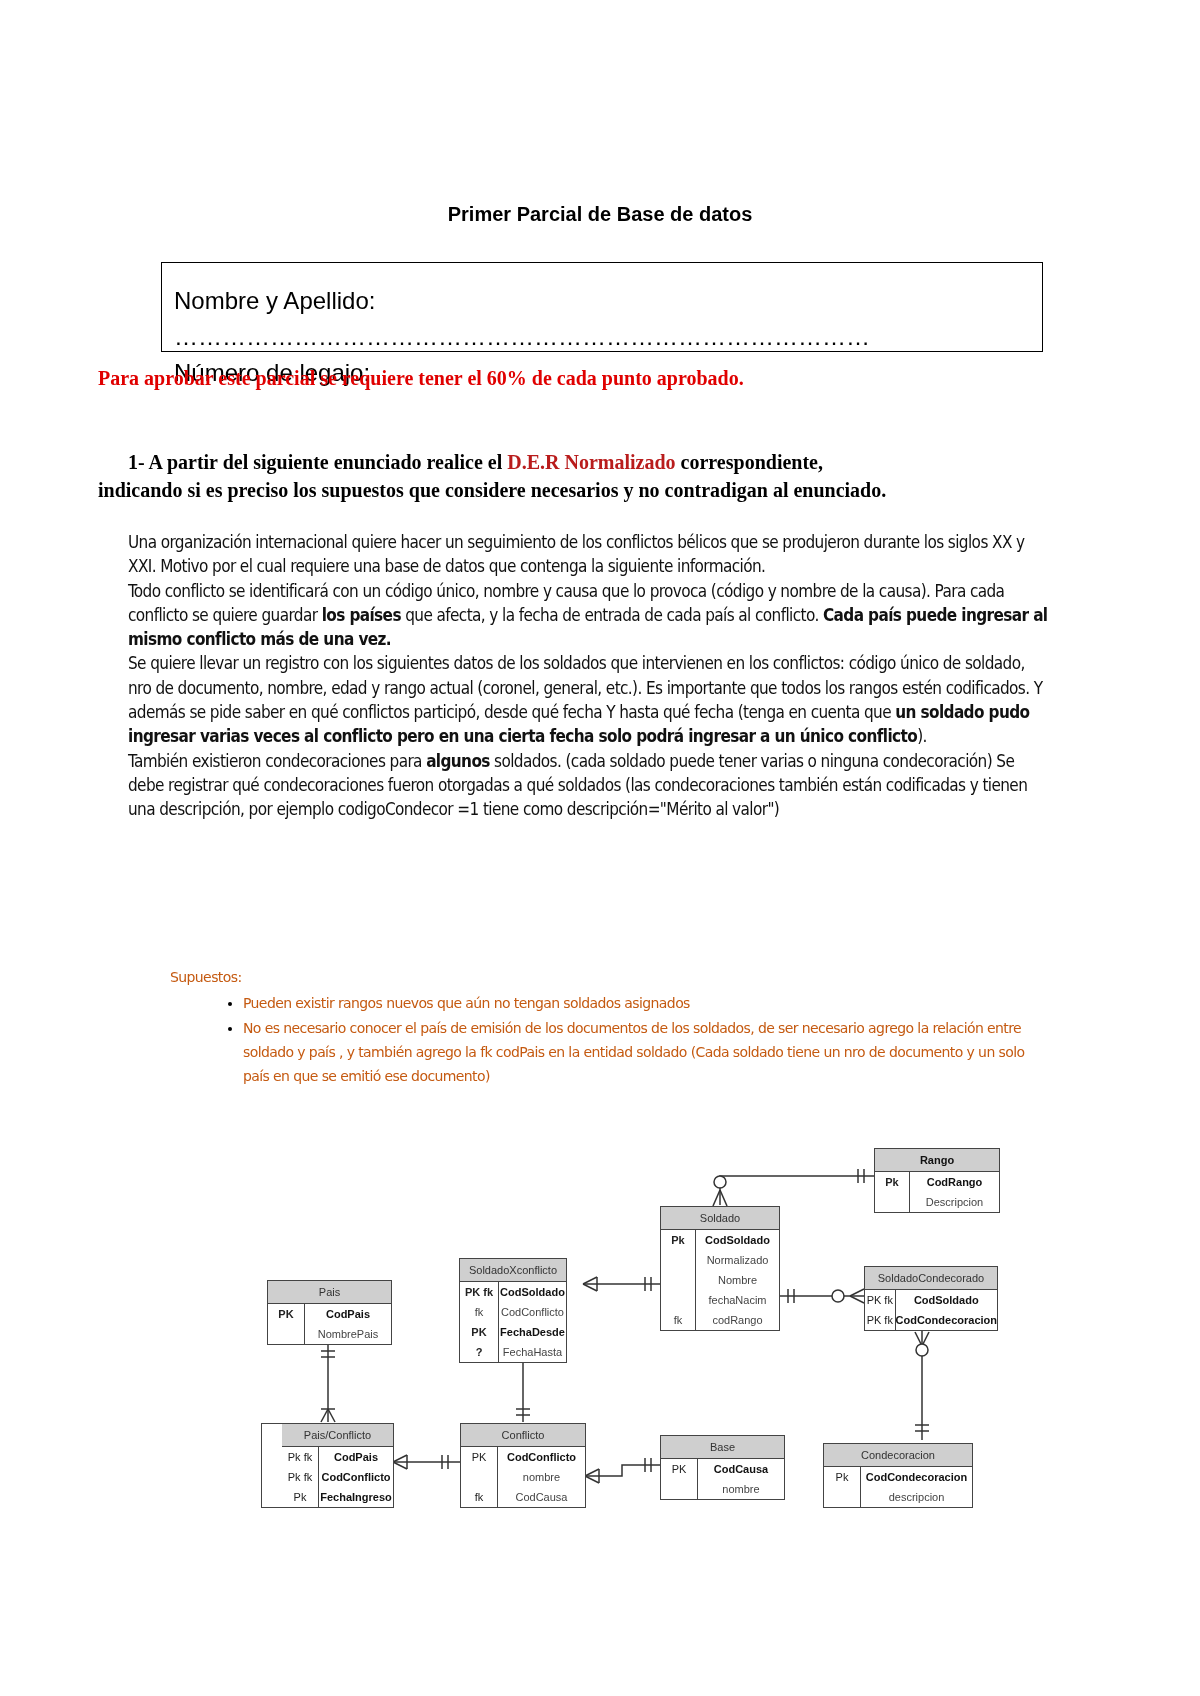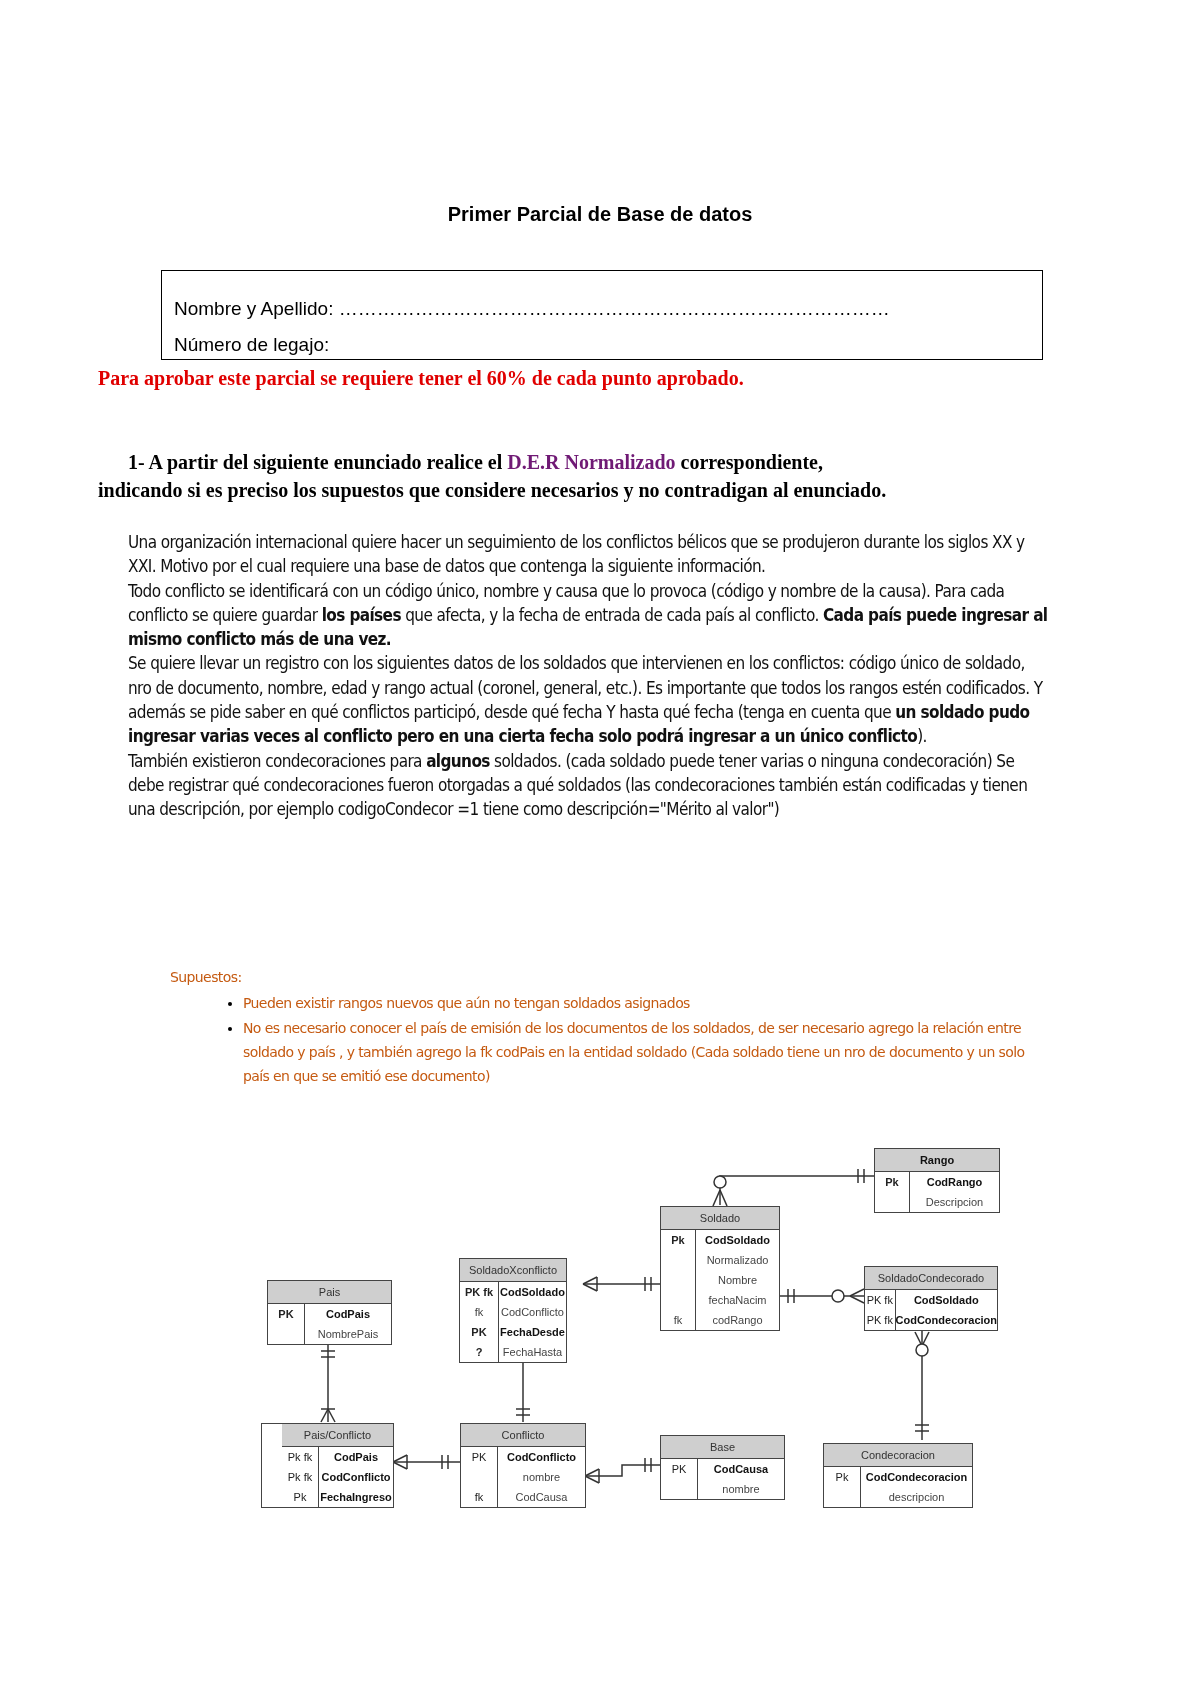--- a/index.html
+++ b/index.html
@@ -1,22 +1,22 @@
 <!DOCTYPE html>
 <html><head>
 <meta charset="utf-8">
 <style>
   html, body { margin:0; padding:0; background:#fff; }
   body { width:1200px; height:1696px; position:relative; overflow:hidden; font-family:"Liberation Sans", sans-serif; color:#000; }
   .title { position:absolute; left:0; width:1200px; top:203px; text-align:center; font-size:20px; font-weight:bold; }
-  .idbox { position:absolute; left:161px; top:270px; width:882px; height:90px; border:1.5px solid #000; box-sizing:border-box; padding:20px 0 0 12px; font-size:19px; line-height:36px; }
+  .idbox { position:absolute; left:161px; top:262px; width:882px; height:90px; border:1.5px solid #000; box-sizing:border-box; padding:20px 0 0 12px; font-size:24px; line-height:36px; }
   .warning { position:absolute; left:98px; top:367px; font-family:"Liberation Serif", serif; font-weight:bold; font-size:20px; color:#e00000; }
   .q1 { position:absolute; left:98px; top:448px; width:1000px; font-family:"Liberation Serif", serif; font-weight:bold; font-size:20px; line-height:28px; }
   .q1 .l1 { padding-left:30px; }
-  .q1 .hl { color:#701a75; }
+  .q1 .hl { color:#b91c1c; }
   .body { position:absolute; left:128px; top:530px; width:920px; font-family:"DejaVu Sans", sans-serif; font-size:17px; line-height:24.3px; letter-spacing:-0.6px; color:#111; font-stretch:condensed; }
   .body b { font-weight:bold; }
   .supuestos { position:absolute; left:170px; top:965px; width:880px; font-family:"DejaVu Sans", sans-serif; font-size:14px; line-height:24.3px; letter-spacing:-0.6px; color:#c55a11; }
   .supuestos ul { margin:2px 0 0 0; padding-left:73px; }
   .supuestos li { margin:0; padding-left:0; }
   .supuestos li::marker { color:#000; }
   .diagram { position:absolute; left:0; top:0; width:1200px; height:1696px; pointer-events:none; }
   .ent { position:absolute; border:1.5px solid #444; background:#fff; font-family:"Liberation Sans", sans-serif; font-size:11px; color:#222; box-sizing:border-box; pointer-events:auto; }
   .ent .hd { background:#cfcfcf; border-bottom:1.5px solid #444; text-align:center; height:22px; line-height:22px; color:#333; }
   .ent .rows { display:flex; }

